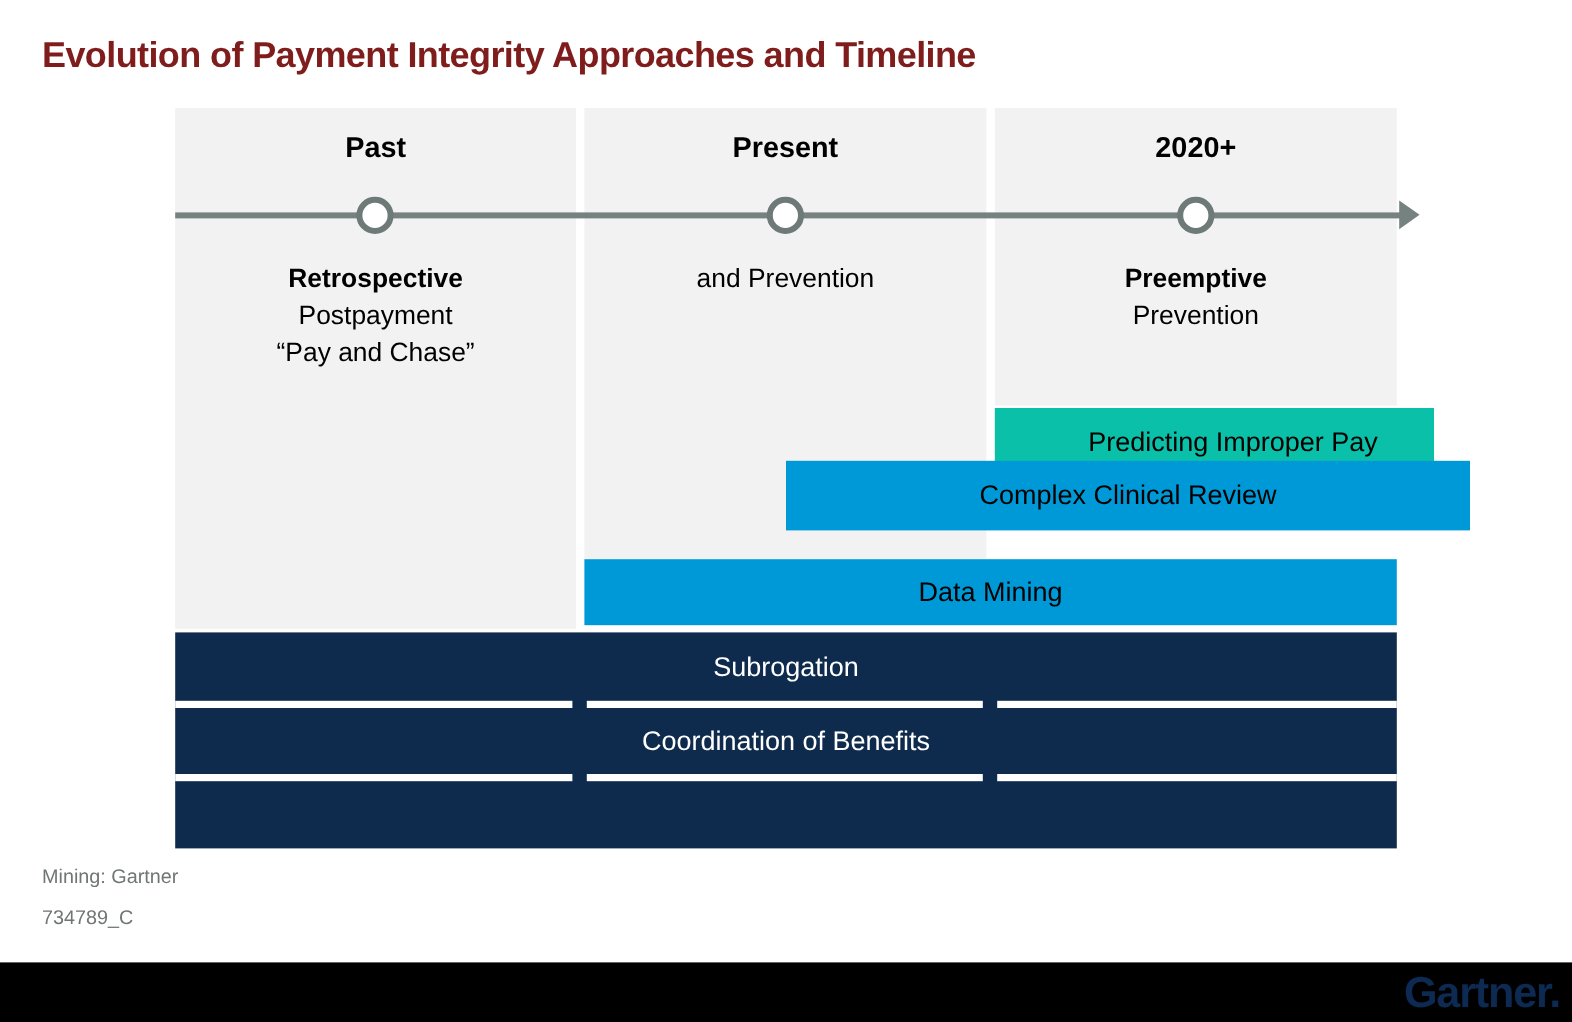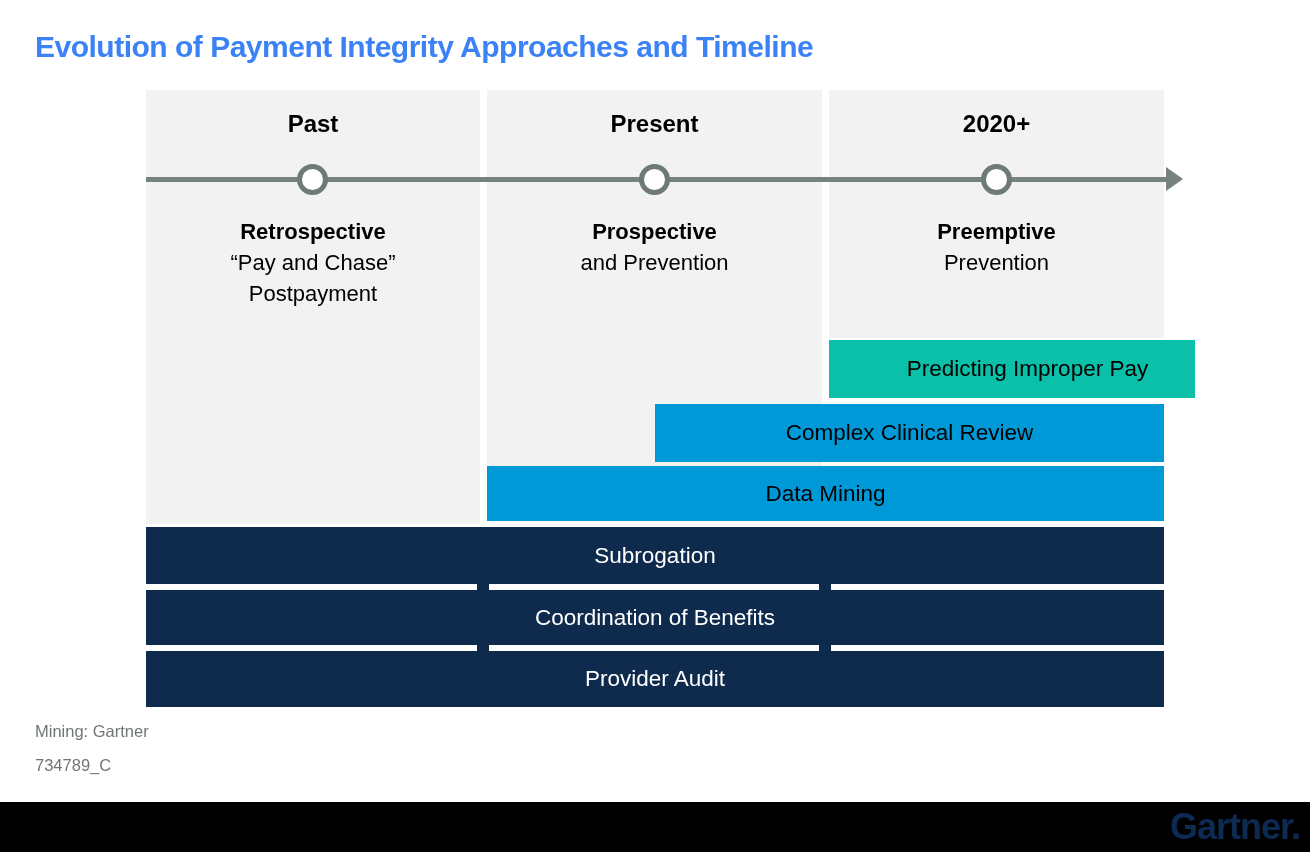--- a/index.html
+++ b/index.html
@@ -8,21 +8,21 @@
     background:#ffffff;
     font-family:"Liberation Sans", sans-serif;
     position:relative;
     overflow:hidden;
   }
   .abs{position:absolute;}
 
   
   .page-title{
     left:35px;top:30px;width:1000px;
-    font-size:30px;font-weight:800;color:#3b82f6;
+    font-size:30px;font-weight:800;color:#7f1d1d;
     letter-spacing:-0.5px;
   }
 
   
   .colbg{background:#f2f2f3;top:90px;}
   #colbg-1{left:146px;width:334px;height:434px;}
   #colbg-2{left:487px;width:335px;height:376px;}
   #colbg-3{left:829px;width:335px;height:248px;}
 
   
@@ -58,21 +58,21 @@
   #appr-2{left:487px;width:335px;}
   #appr-3{left:829px;width:335px;}
   .approach .name{font-weight:700;}
 
   
   .bar{
     display:flex;align-items:center;justify-content:center;
     font-size:22.5px;color:#000;
   }
   #bar-predicting{left:829px;top:340px;width:335px;height:58px;background:#0bc0a8;padding-left:31px;}
-  #bar-ccr{left:655px;top:404px;width:509px;height:58px;background:#0099d8;}
+  #bar-ccr{left:655px;top:384px;width:570px;height:58px;background:#0099d8;}
   #bar-dm{left:487px;top:466px;width:677px;height:55px;background:#0099d8;}
 
   
   #navy-block{left:146px;top:527px;width:1018px;height:180px;background:#0e2b4d;}
   .navy-row{
     position:absolute;left:0;width:100%;
     display:flex;align-items:center;justify-content:center;
     color:#ffffff;font-size:22.5px;
   }
   #row-subrogation{top:0;height:57px;}
@@ -111,25 +111,24 @@
 <div class="abs col-header" id="colhdr-3">2020+</div>
 
 <div class="abs tl-line"></div>
 <div class="abs tl-arrow"></div>
 <div class="abs tl-node" id="node-1"></div>
 <div class="abs tl-node" id="node-2"></div>
 <div class="abs tl-node" id="node-3"></div>
 
 <div class="abs approach" id="appr-1">
   <div class="name">Retrospective</div>
+  <div>Postpayment</div>
   <div>“Pay and Chase”</div>
-  <div>Postpayment</div>
 </div>
 <div class="abs approach" id="appr-2">
-  <div class="name">Prospective</div>
   <div>and Prevention</div>
 </div>
 <div class="abs approach" id="appr-3">
   <div class="name">Preemptive</div>
   <div>Prevention</div>
 </div>
 
 <div class="abs bar" id="bar-predicting">
   <span>Predicting Improper Pay</span>
 </div>
@@ -140,23 +139,20 @@
   <span>Data Mining</span>
 </div>
 
 <div class="abs" id="navy-block">
   <div class="navy-row" id="row-subrogation">
     <span>Subrogation</span>
   </div>
   <div class="navy-row" id="row-cob">
     <span>Coordination of Benefits</span>
   </div>
-  <div class="navy-row" id="row-audit">
-    <span>Provider Audit</span>
-  </div>
   <div class="sep sep-a seg-1"></div>
   <div class="sep sep-a seg-2"></div>
   <div class="sep sep-a seg-3"></div>
   <div class="sep sep-b seg-1"></div>
   <div class="sep sep-b seg-2"></div>
   <div class="sep sep-b seg-3"></div>
 </div>
 
 <div class="abs source-block">
   <div class="line">Mining: Gartner</div>

